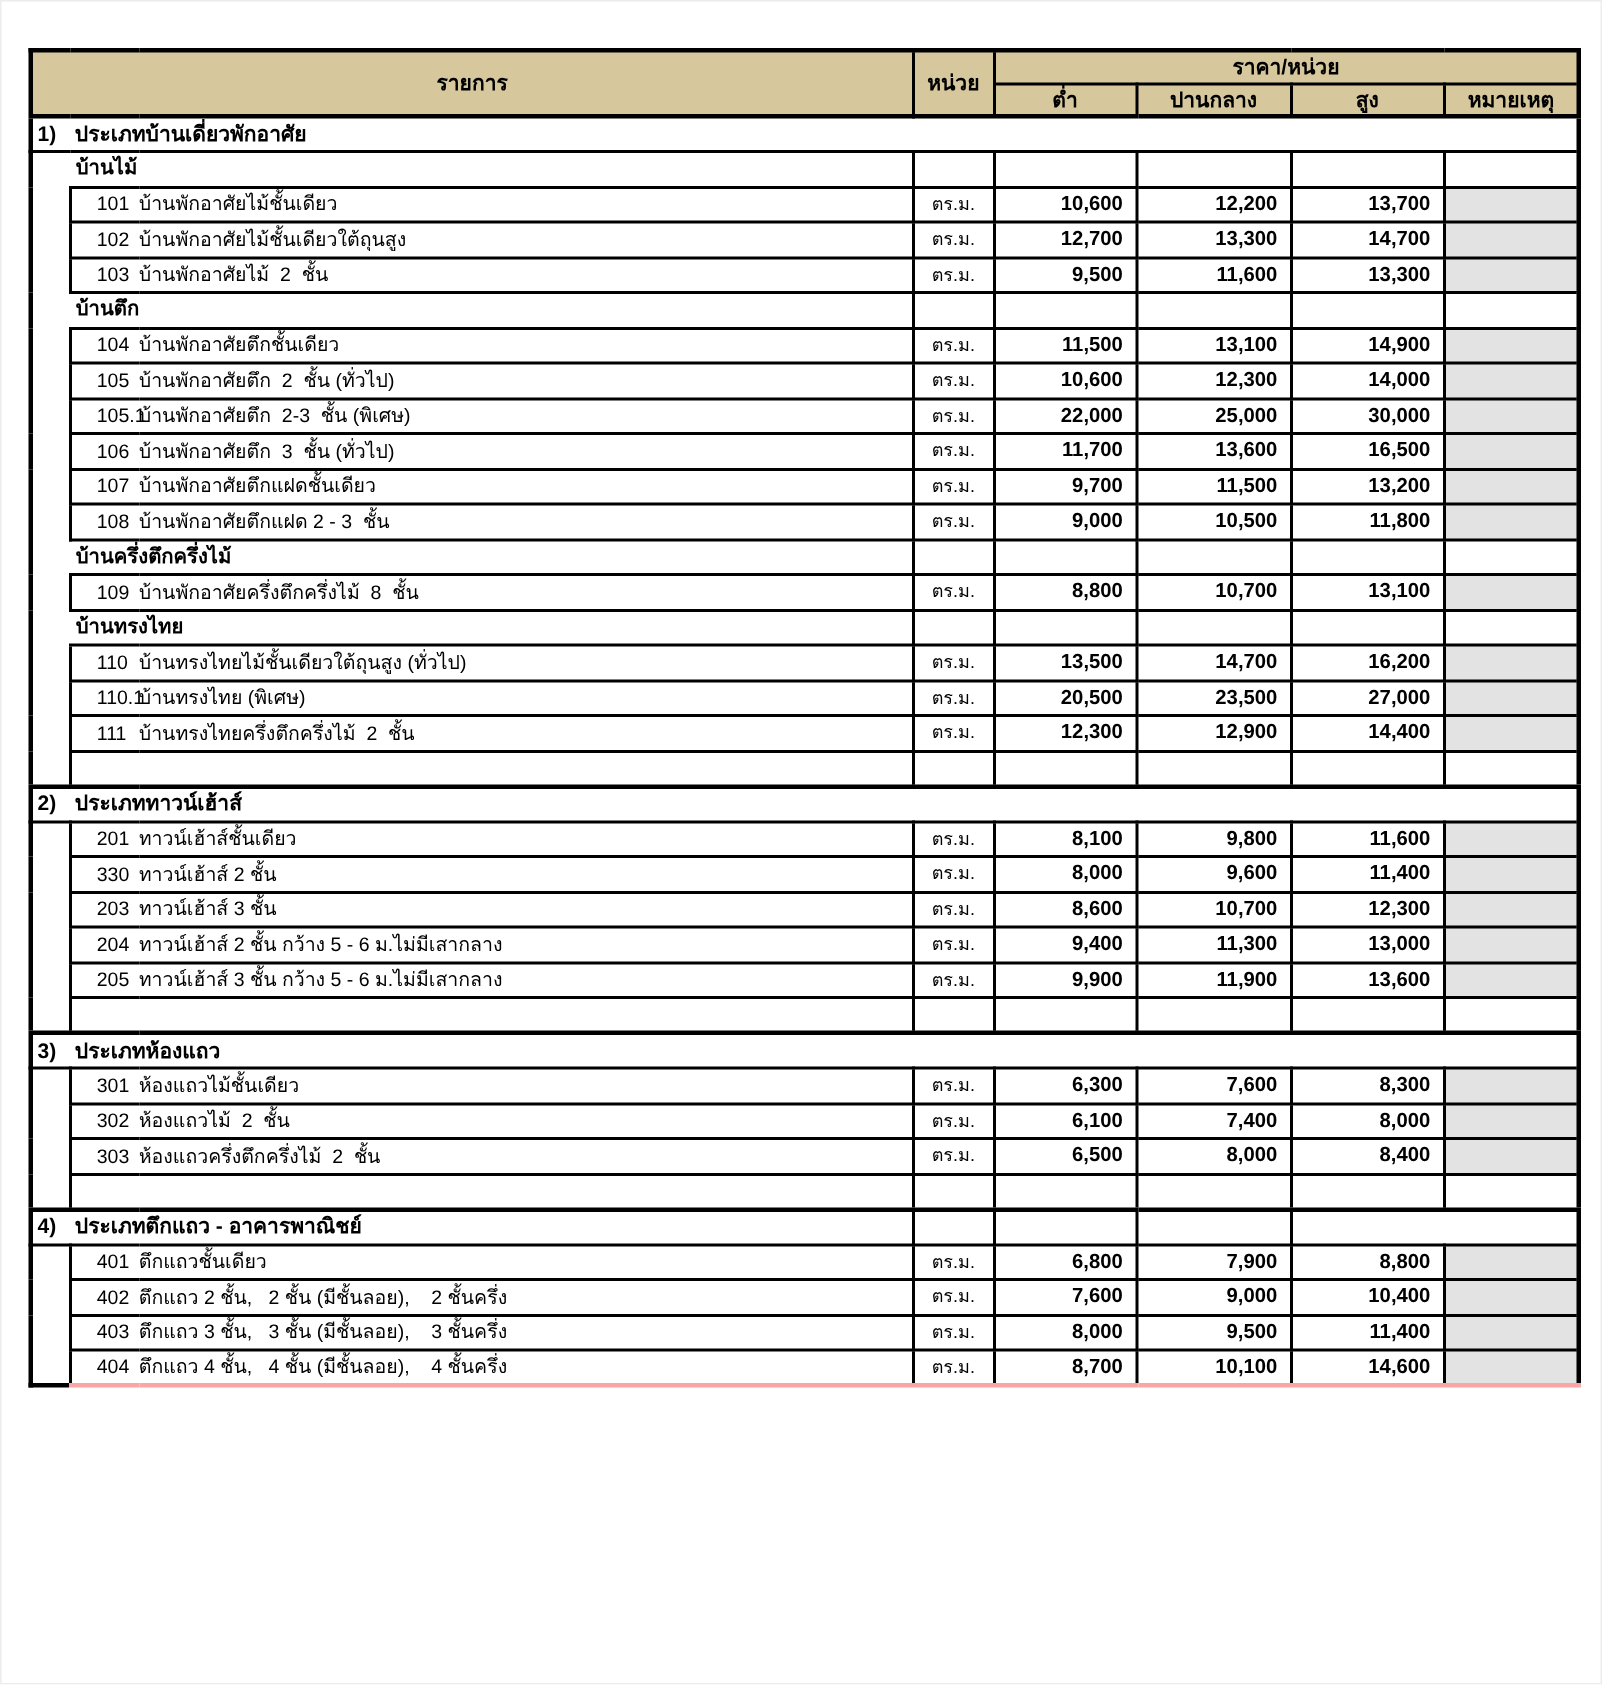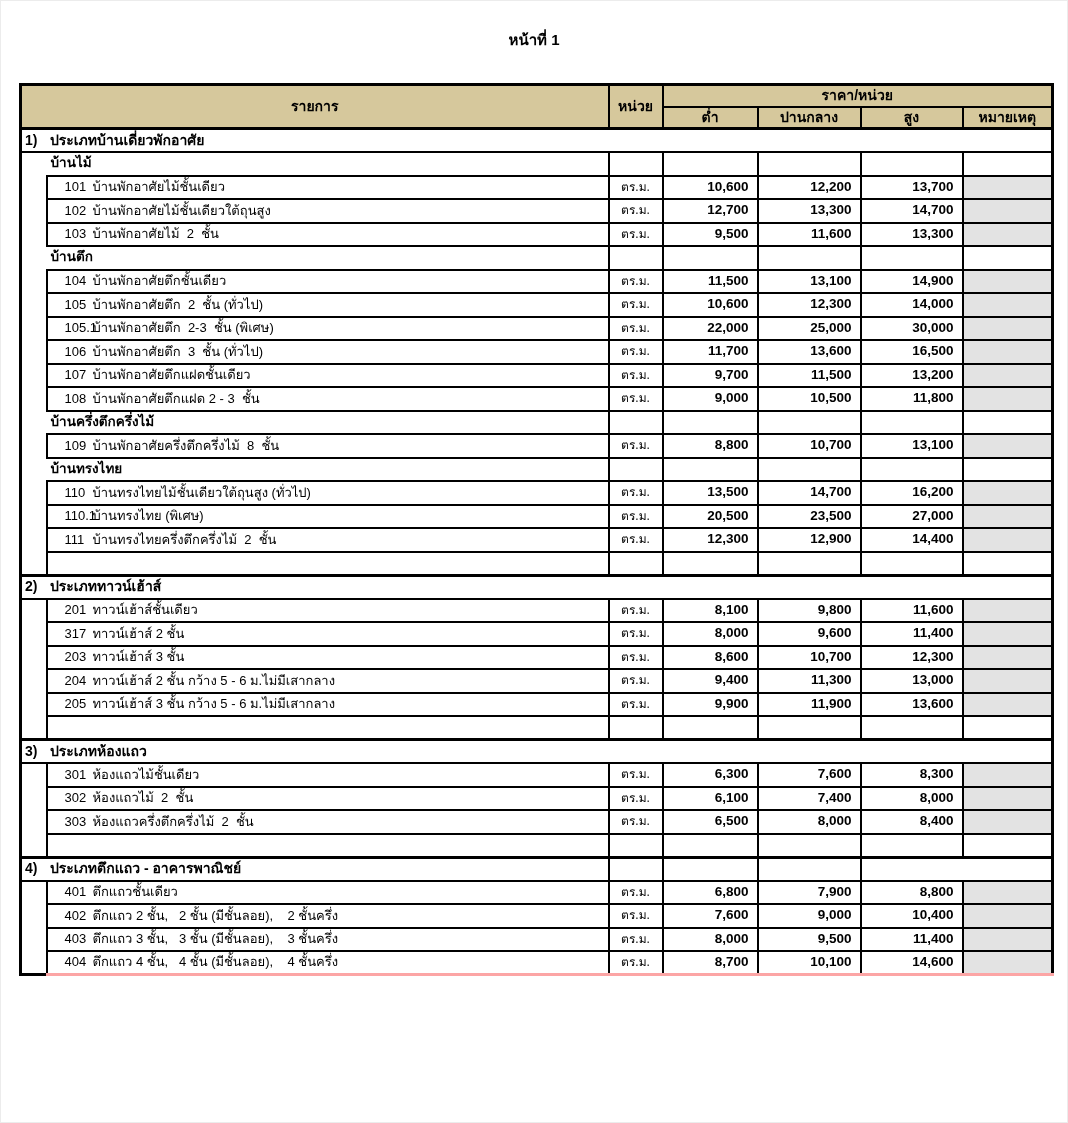--- a/index.html
+++ b/index.html
@@ -40,21 +40,20 @@
   td.sec-cell { font-weight:bold; font-size:14px; padding-left:3px; white-space:pre; }
   .sec-no { display:inline-block; min-width:21px; }
   td.sub-label { font-weight:bold; font-size:13.5px; padding-left:4px; white-space:pre; border-left:none; }
   tbody tr:last-child td { border-bottom:3px solid #fca5a5; }
   tbody tr:last-child td.indent { border-bottom:none; }
 </style>
 </head>
 <body>
 
 <div class="page">
-  <div class="page-label">หน้าที่ 1</div>
   <div class="doc-titles">
   </div>
 
   <table class="price">
     <colgroup>
       <col style="width:26px">
         <col style="width:46px">
         <col style="width:516px">
       <col style="width:54px">
         <col style="width:95px">
@@ -262,21 +261,21 @@
           <td class="code blk-l">201</td>
           <td class="desc">ทาวน์เฮ้าส์ชั้นเดียว</td>
           <td class="unit">ตร.ม.</td>
           <td class="num">8,100</td>
           <td class="num">9,800</td>
           <td class="num">11,600</td>
           <td class="remark-g"></td>
         </tr>
         <tr>
           <td class="indent"></td>
-          <td class="code blk-l">317</td>
+          <td class="code blk-l">330</td>
           <td class="desc">ทาวน์เฮ้าส์ 2 ชั้น</td>
           <td class="unit">ตร.ม.</td>
           <td class="num">8,000</td>
           <td class="num">9,600</td>
           <td class="num">11,400</td>
           <td class="remark-g"></td>
         </tr>
         <tr>
           <td class="indent"></td>
           <td class="code blk-l">203</td>

